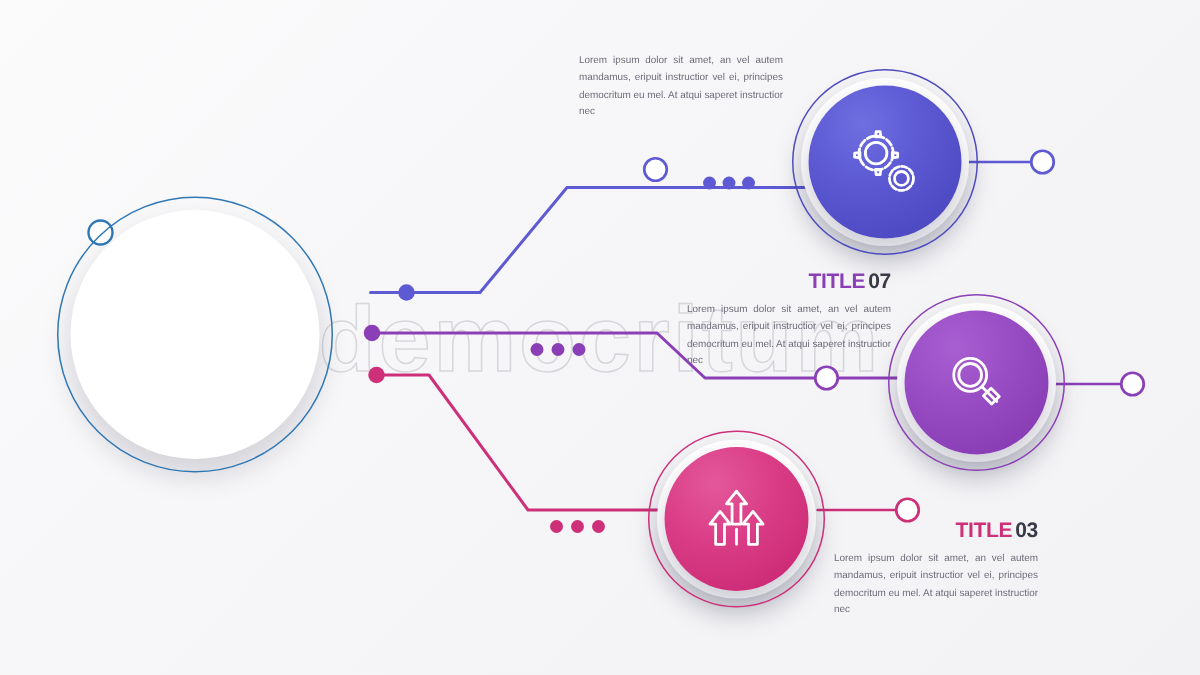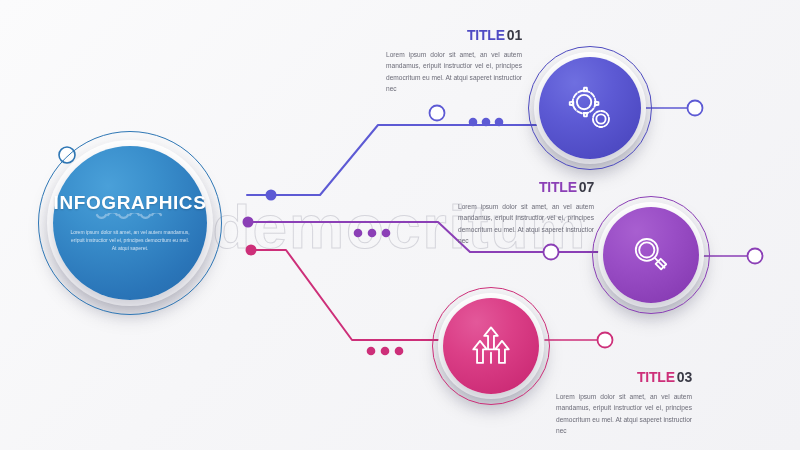--- a/index.html
+++ b/index.html
@@ -134,21 +134,21 @@
     font-size: 6.6px;
     line-height: 1.72;
     text-align: justify;
     text-align-last: justify;
   }
   #b1 { left: 386px; top: 28px; width: 136px; text-align: right; }
   #b1 .title { color: #4f4bc4; }
   #b2 { left: 458px; top: 180px; width: 136px; text-align: right; }
   #b2 .title { color: #8b3fb6; }
   #b3 { left: 556px; top: 346px; width: 136px; text-align: right; }
-  #b3 .title { color: #cd2f79; margin-top: 24px; }
+  #b3 .title { color: #cd2f79; }
 
   
   #watermark {
     position: absolute;
     left: 0; top: 196px;
     width: 800px;
     text-align: center;
     font-size: 62px;
     font-weight: bold;
     letter-spacing: 2px;
@@ -203,27 +203,20 @@
       <circle cx="371" cy="351" r="4.3" fill="#cd2f79"></circle>
       <circle cx="385" cy="351" r="4.3" fill="#cd2f79"></circle>
       <circle cx="399" cy="351" r="4.3" fill="#cd2f79"></circle>
     </g>
 
     <circle cx="67" cy="155" r="8" fill="#ffffff" stroke="#2f77b5" stroke-width="1.6"></circle>
   </svg>
 
   <div class="node" id="hub">
     <div class="halo"></div>
-    <div class="disc">
-      <div class="hub-title">INFOGRAPHICS</div>
-      <svg class="hub-wave" width="70" height="11" viewBox="0 0 70 11">
-        <path d="M2 2 a5 5 0 0 0 9 0 M13 2 a5 5 0 0 1 9 0 M24 2 a5 5 0 0 0 9 0 M35 2 a5 5 0 0 1 9 0 M46 2 a5 5 0 0 0 9 0 M57 2 a5 5 0 0 1 9 0" fill="none" stroke="#bcd8ef" stroke-width="2.2" stroke-linecap="round"></path>
-      </svg>
-      <div class="hub-sub">Lorem ipsum dolor sit amet, an vel autem mandamus, eripuit instructior vel ei, principes democritum eu mel. At atqui saperet.</div>
-    </div>
     <div class="ring"></div>
   </div>
 
   <div class="node" id="n1">
     <div class="halo"></div>
     <div class="disc">
       <svg class="node-icon" viewBox="0 0 64 64">
         <g fill="none" stroke="#ffffff" stroke-width="2.2" stroke-linejoin="round" stroke-linecap="round">
           <circle cx="25" cy="25" r="8.5"></circle>
           <circle cx="25" cy="25" r="13.5" stroke-dasharray="5.6 2.4"></circle>
@@ -263,23 +256,20 @@
           <path d="M19 26 L27 36 L22.5 36 L22.5 52 L15.5 52 L15.5 36 L11 36 Z"></path>
           <path d="M45 26 L53 36 L48.5 36 L48.5 52 L41.5 52 L41.5 36 L37 36 Z"></path>
           <path d="M32 40 L32 52"></path>
         </g>
       </svg>
     </div>
     <div class="ring"></div>
   </div>
 
   <div class="block" id="b1">
-    <div class="title">
-      <span>TITLE</span><span class="num">01</span>
-    </div>
     <div class="body">Lorem ipsum dolor sit amet, an vel autem mandamus, eripuit instructior vel ei, principes democritum eu mel. At atqui saperet instructior nec</div>
   </div>
 
   <div class="block" id="b2">
     <div class="title">
       <span>TITLE</span><span class="num">07</span>
     </div>
     <div class="body">Lorem ipsum dolor sit amet, an vel autem mandamus, eripuit instructior vel ei, principes democritum eu mel. At atqui saperet instructior nec</div>
   </div>
 

